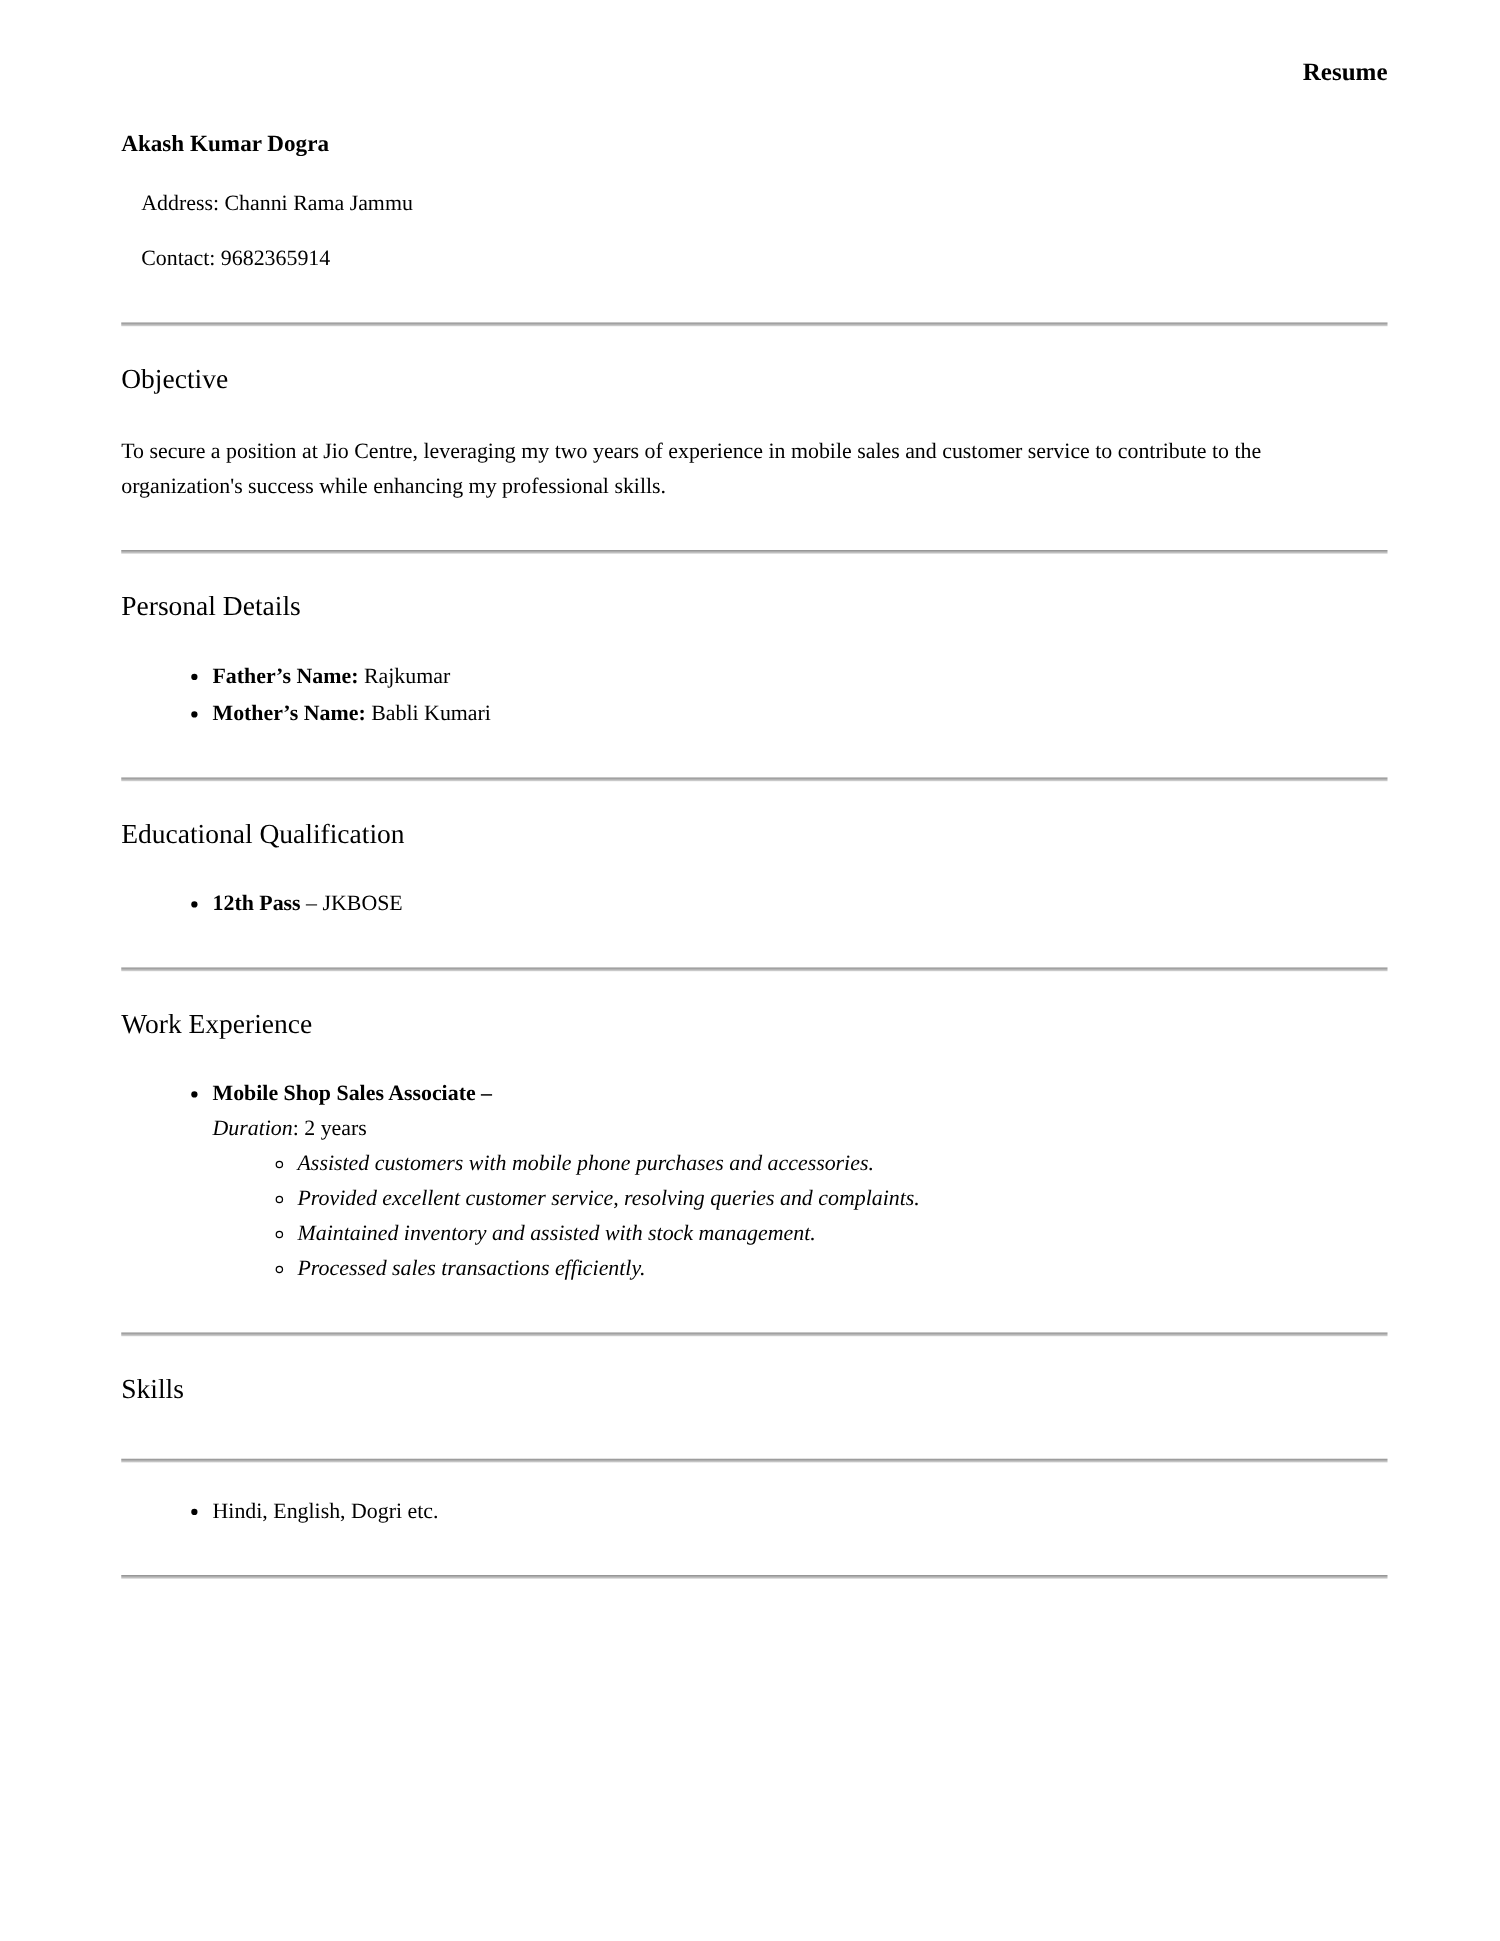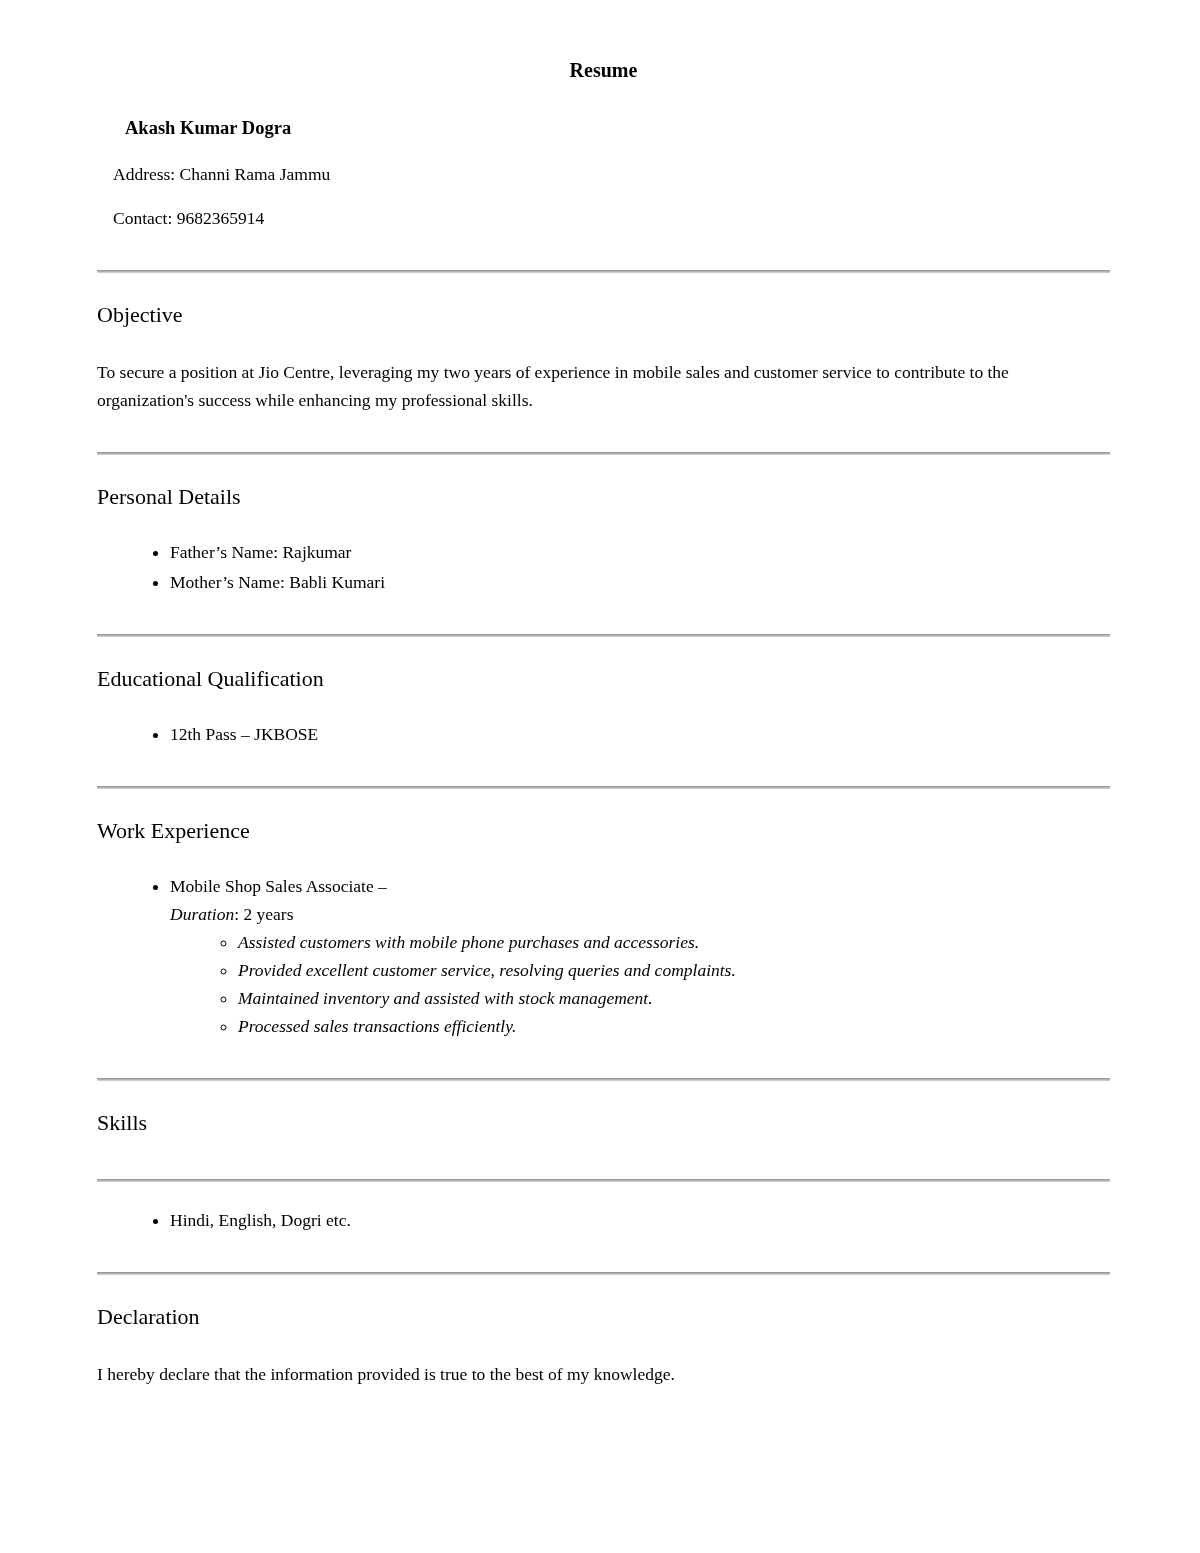--- a/index.html
+++ b/index.html
@@ -10,27 +10,27 @@
     box-sizing: border-box;
     padding: 42px 90px 0 97px;
     font-family: "Liberation Serif", serif;
     font-size: 17.5px;
     line-height: 1.6;
     color: #000000;
     overflow: hidden;
     background: #ffffff;
   }
   .doc-title {
-    margin: 12px;
+    margin: 0;
     font-size: 20px;
     font-weight: bold;
-    text-align: center;
+    text-align: right;
   }
   .header { margin-top: 28px; }
-  .header .name { font-weight: bold; font-size: 18.5px; margin-left: 28px; }
+  .header .name { font-weight: bold; font-size: 18.5px; }
   .header .line { margin: 16px; }
   .divider {
     height: 3px;
     border: 0;
     background: linear-gradient(#8d8d8d, #d8d8d8);
     margin: 38px 0 0 0;
   }
   .section-heading {
     margin: 24px 0 0 0;
     font-size: 22px;
@@ -42,21 +42,21 @@
     padding-left: 73px;
     list-style-type: disc;
   }
   ul.main > li { margin: 0 0 2px 0; }
   ul.sub {
     margin: 0;
     padding-left: 68px;
     list-style-type: circle;
     font-style: italic;
   }
-  strong { font-weight: normal; }
+  strong { font-weight: bold; }
   em { }
 </style>
 </head>
 <body>
 
 <div class="page">
 
   <h1 class="doc-title">Resume</h1>
 
   <div class="header">
@@ -111,18 +111,14 @@
   </div>
 
   <div class="divider"></div>
   <div>
     <ul class="main">
       <li>Hindi, English, Dogri etc.</li>
     </ul>
   </div>
 
   <div class="divider"></div>
-  <div>
-    <h2 class="section-heading">Declaration</h2>
-    <p class="para">I hereby declare that the information provided is true to the best of my knowledge.</p>
-  </div>
 
 </div>
 
 </body></html>

